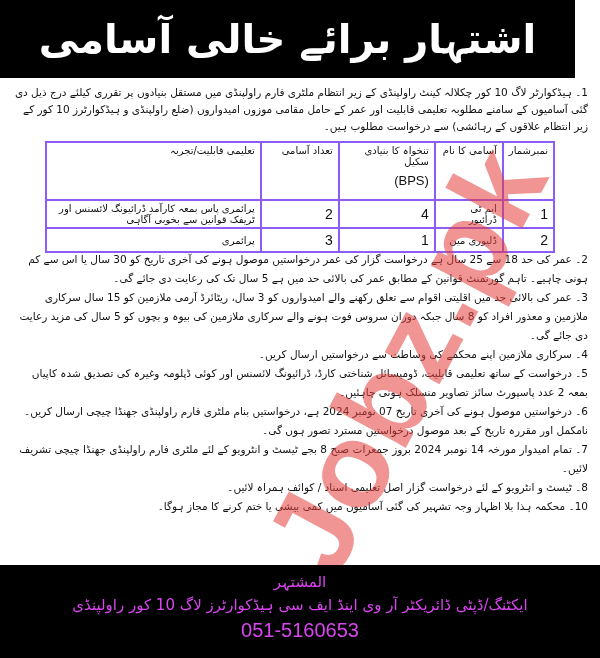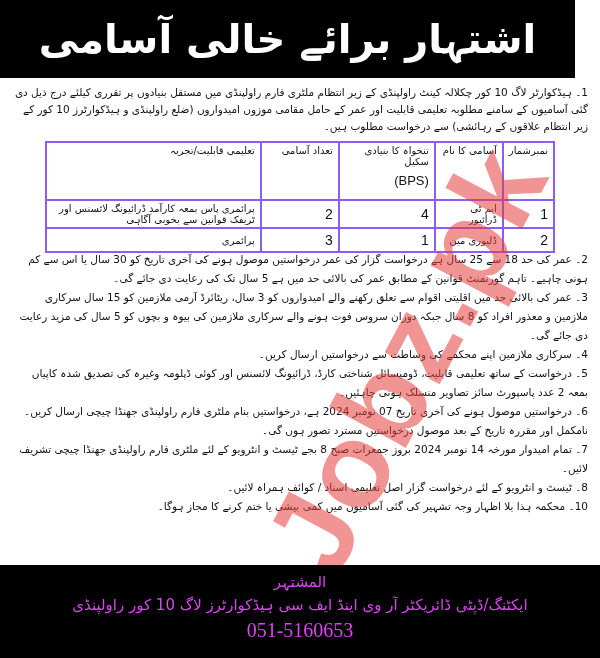--- a/index.html
+++ b/index.html
@@ -44,21 +44,21 @@
     .paras-block { position: absolute; top: 250px; left: 0; width: 600px; direction: rtl; }
     .paras-block .para { line-height: 19px; }
     .short-indent { padding-right: 12px; }
 
     .footer-banner {
       position: absolute; left: 0; top: 565px; width: 600px; height: 93px;
       background: #000; color: #d946ef; text-align: center;
     }
     .footer-title { font-size: 15px; padding-top: 6px; line-height: 22px; }
     .footer-office { font-size: 15px; line-height: 24px; direction: rtl; }
-    .footer-phone { font-family: Liberation Serif, serif; font-size: 20px; line-height: 26px; direction: ltr; }
+    .footer-phone { font-family: Liberation Sans, sans-serif; font-size: 20px; line-height: 26px; direction: ltr; }
 
     .watermark {
       position: absolute; left: 175px; top: 290px;
       font-family: "Liberation Sans", sans-serif; font-weight: bold;
       font-size: 120px; color: rgba(230, 60, 60, 0.55);
       transform: rotate(-62deg); transform-origin: center center;
       pointer-events: none; letter-spacing: 2px;
     }
   </style>
 </head>

